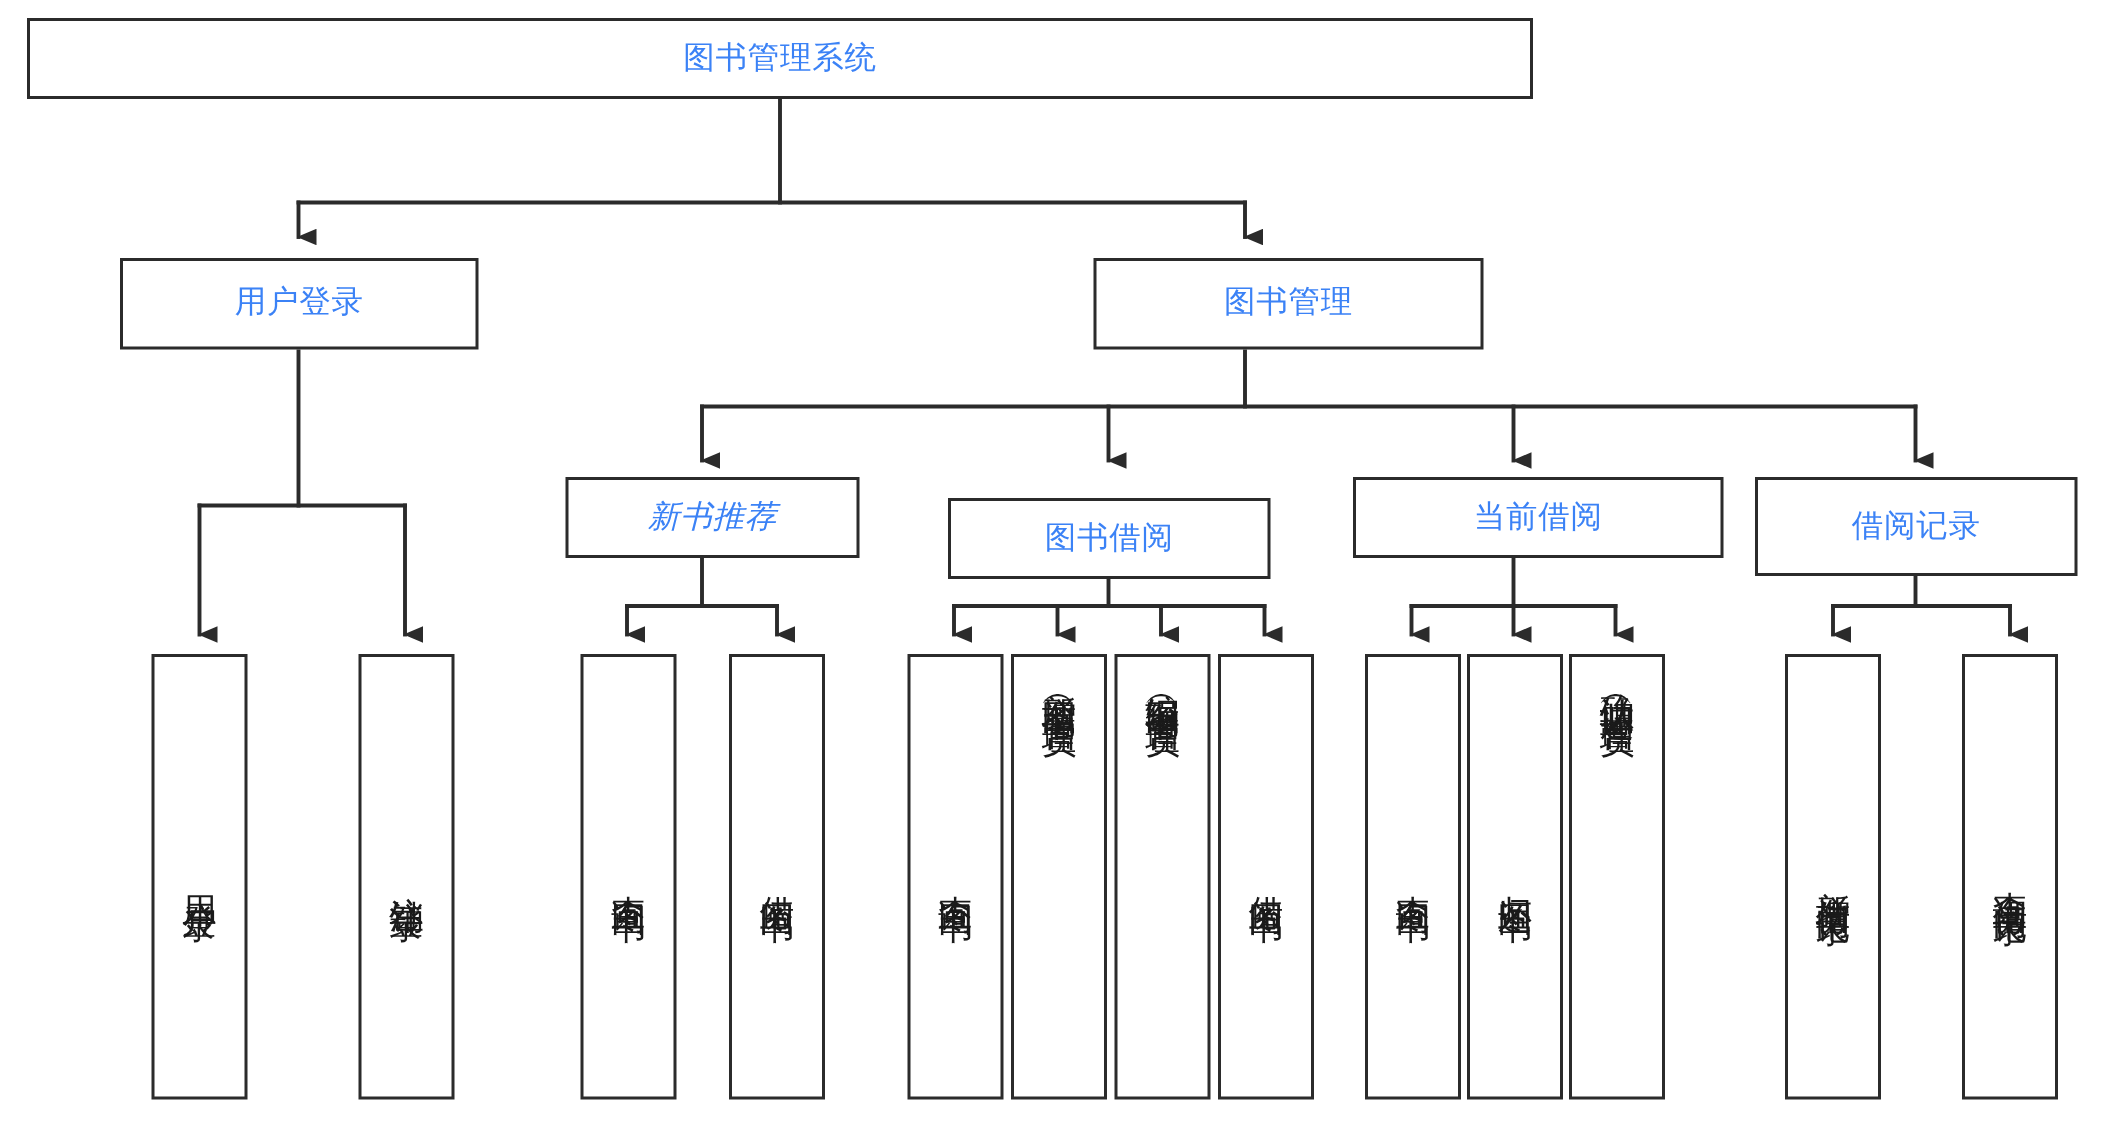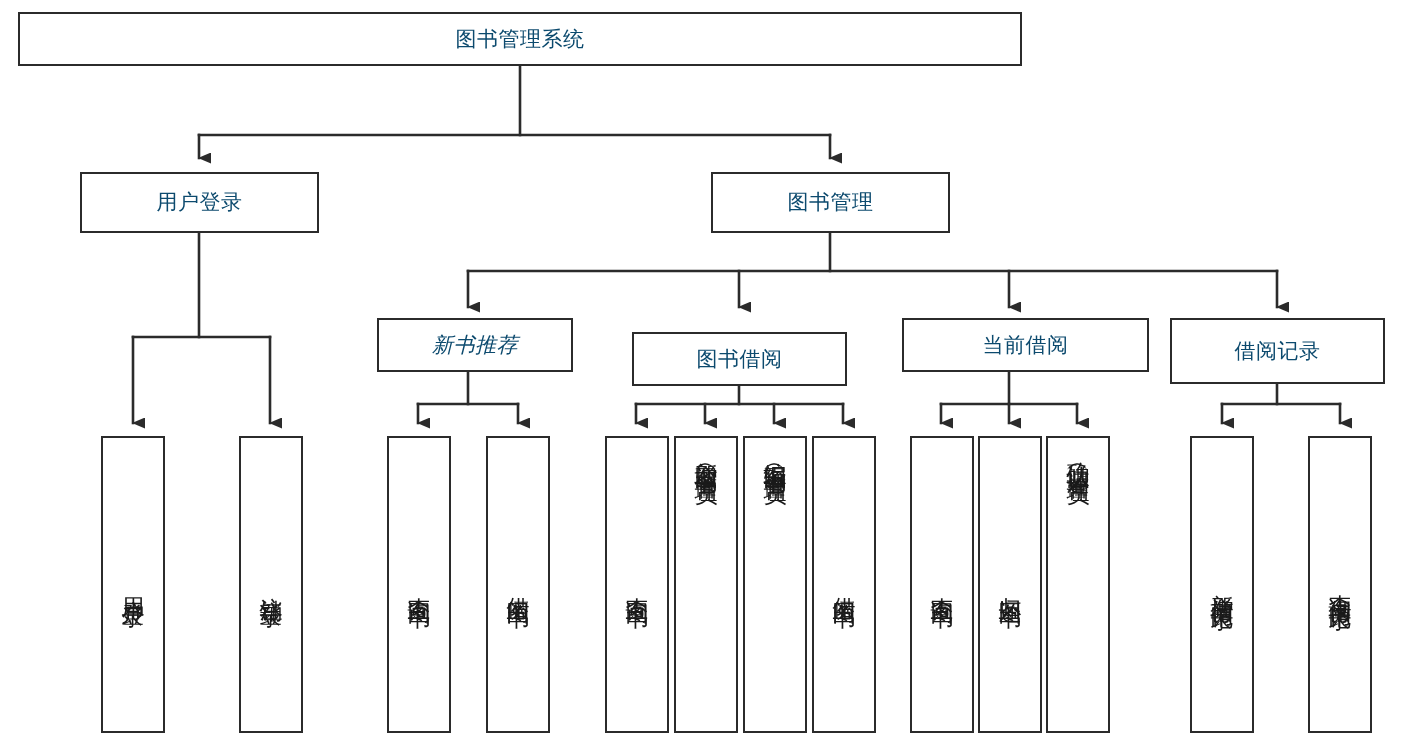--- a/index.html
+++ b/index.html
@@ -23,21 +23,21 @@
   .node-box {
     position: absolute;
     box-sizing: border-box;
     background: #ffffff;
     border: 2px solid #2b2b2b;
     display: flex;
     align-items: center;
     justify-content: center;
   }
   .node-label {
-    color: #0c4a6e;
+    color: #3b82f6;
     font-size: 21px;
     line-height: 1.15;
     letter-spacing: 0.5px;
     white-space: nowrap;
     text-align: center;
   }
   
   .leaf-box {
     position: absolute;
     box-sizing: border-box;
@@ -137,21 +137,21 @@
   </svg>
 
   <div class="node-box" style="left:18px; top:12px; width:1004px; height:54px;">
     <span class="node-label">图书管理系统</span>
   </div>
 
   <div class="node-box" style="left:80px; top:172px; width:239px; height:61px;">
     <span class="node-label">用户登录</span>
   </div>
 
-  <div class="node-box" style="left:711px; top:172px; width:239px; height:61px;">
+  <div class="node-box" style="left:729px; top:172px; width:260px; height:61px;">
     <span class="node-label">图书管理</span>
   </div>
 
   <div class="node-box" style="left:377px; top:318px; width:196px; height:54px;font-style:italic;">
     <span class="node-label">新书推荐</span>
   </div>
 
   <div class="node-box" style="left:632px; top:318px; width:215px; height:54px;margin-top:14px;">
     <span class="node-label">图书借阅</span>
   </div>

